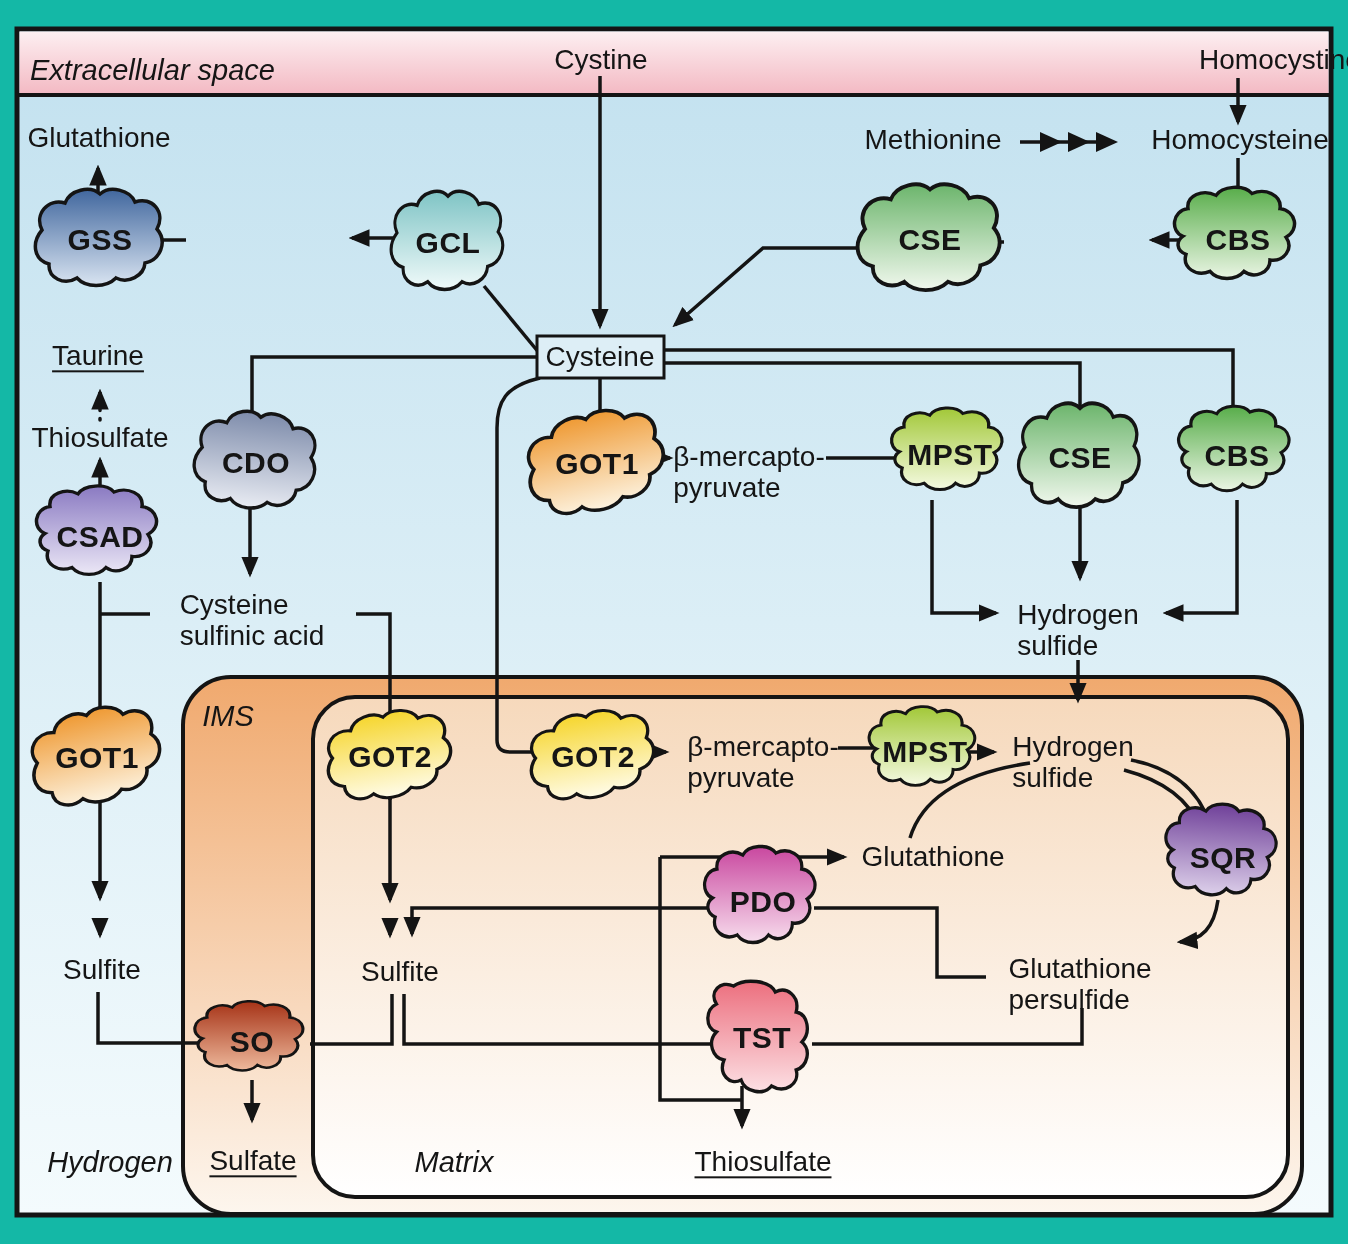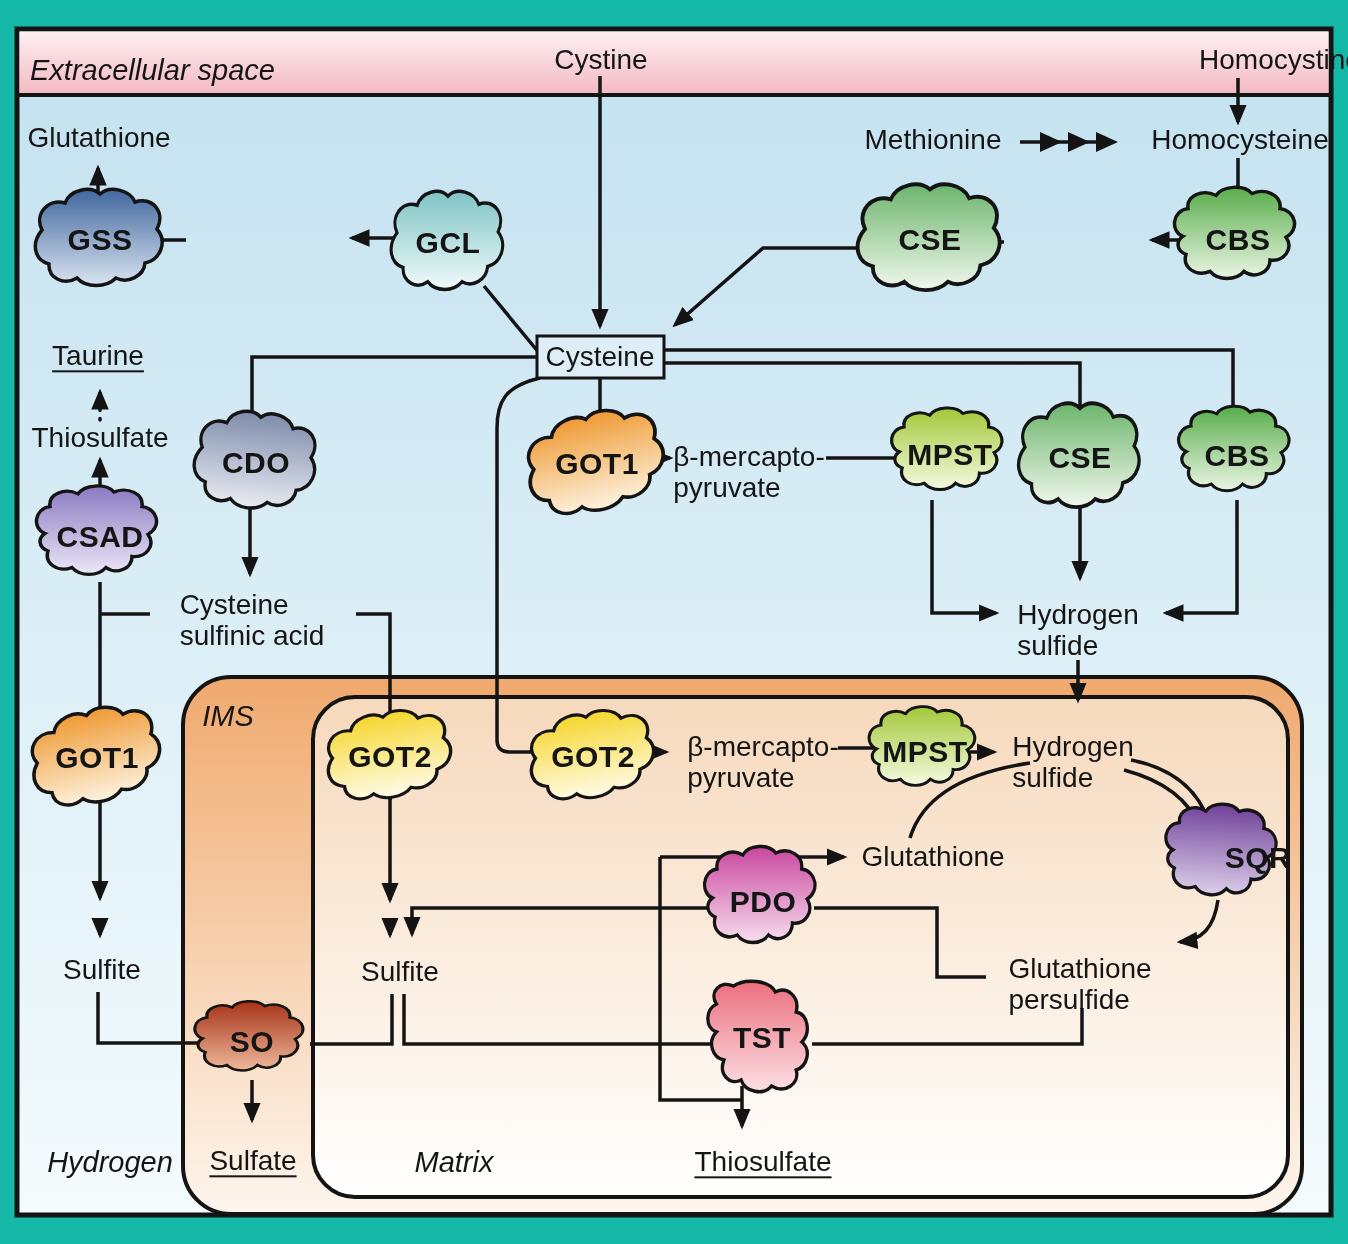--- a/index.html
+++ b/index.html
@@ -239,18 +239,18 @@
   <div class="lbl enz" style="left:256px;top:463px">CDO</div>
   <div class="lbl enz" style="left:597px;top:464px">GOT1</div>
   <div class="lbl enz" style="left:950px;top:455px">MPST</div>
   <div class="lbl enz" style="left:1080px;top:458px">CSE</div>
   <div class="lbl enz" style="left:1237px;top:456px">CBS</div>
   <div class="lbl enz" style="left:100px;top:537px">CSAD</div>
   <div class="lbl enz" style="left:97px;top:758px">GOT1</div>
   <div class="lbl enz" style="left:390px;top:757px">GOT2</div>
   <div class="lbl enz" style="left:593px;top:757px">GOT2</div>
   <div class="lbl enz" style="left:925px;top:752px">MPST</div>
-  <div class="lbl enz" style="left:1258px;top:858px">SQR</div>
+  <div class="lbl enz" style="left:1223px;top:858px">SQR</div>
   <div class="lbl enz" style="left:763px;top:902px">PDO</div>
   <div class="lbl enz" style="left:762px;top:1038px">TST</div>
   <div class="lbl enz" style="left:252px;top:1042px">SO</div>
 
 </div>
 
 </body></html>

